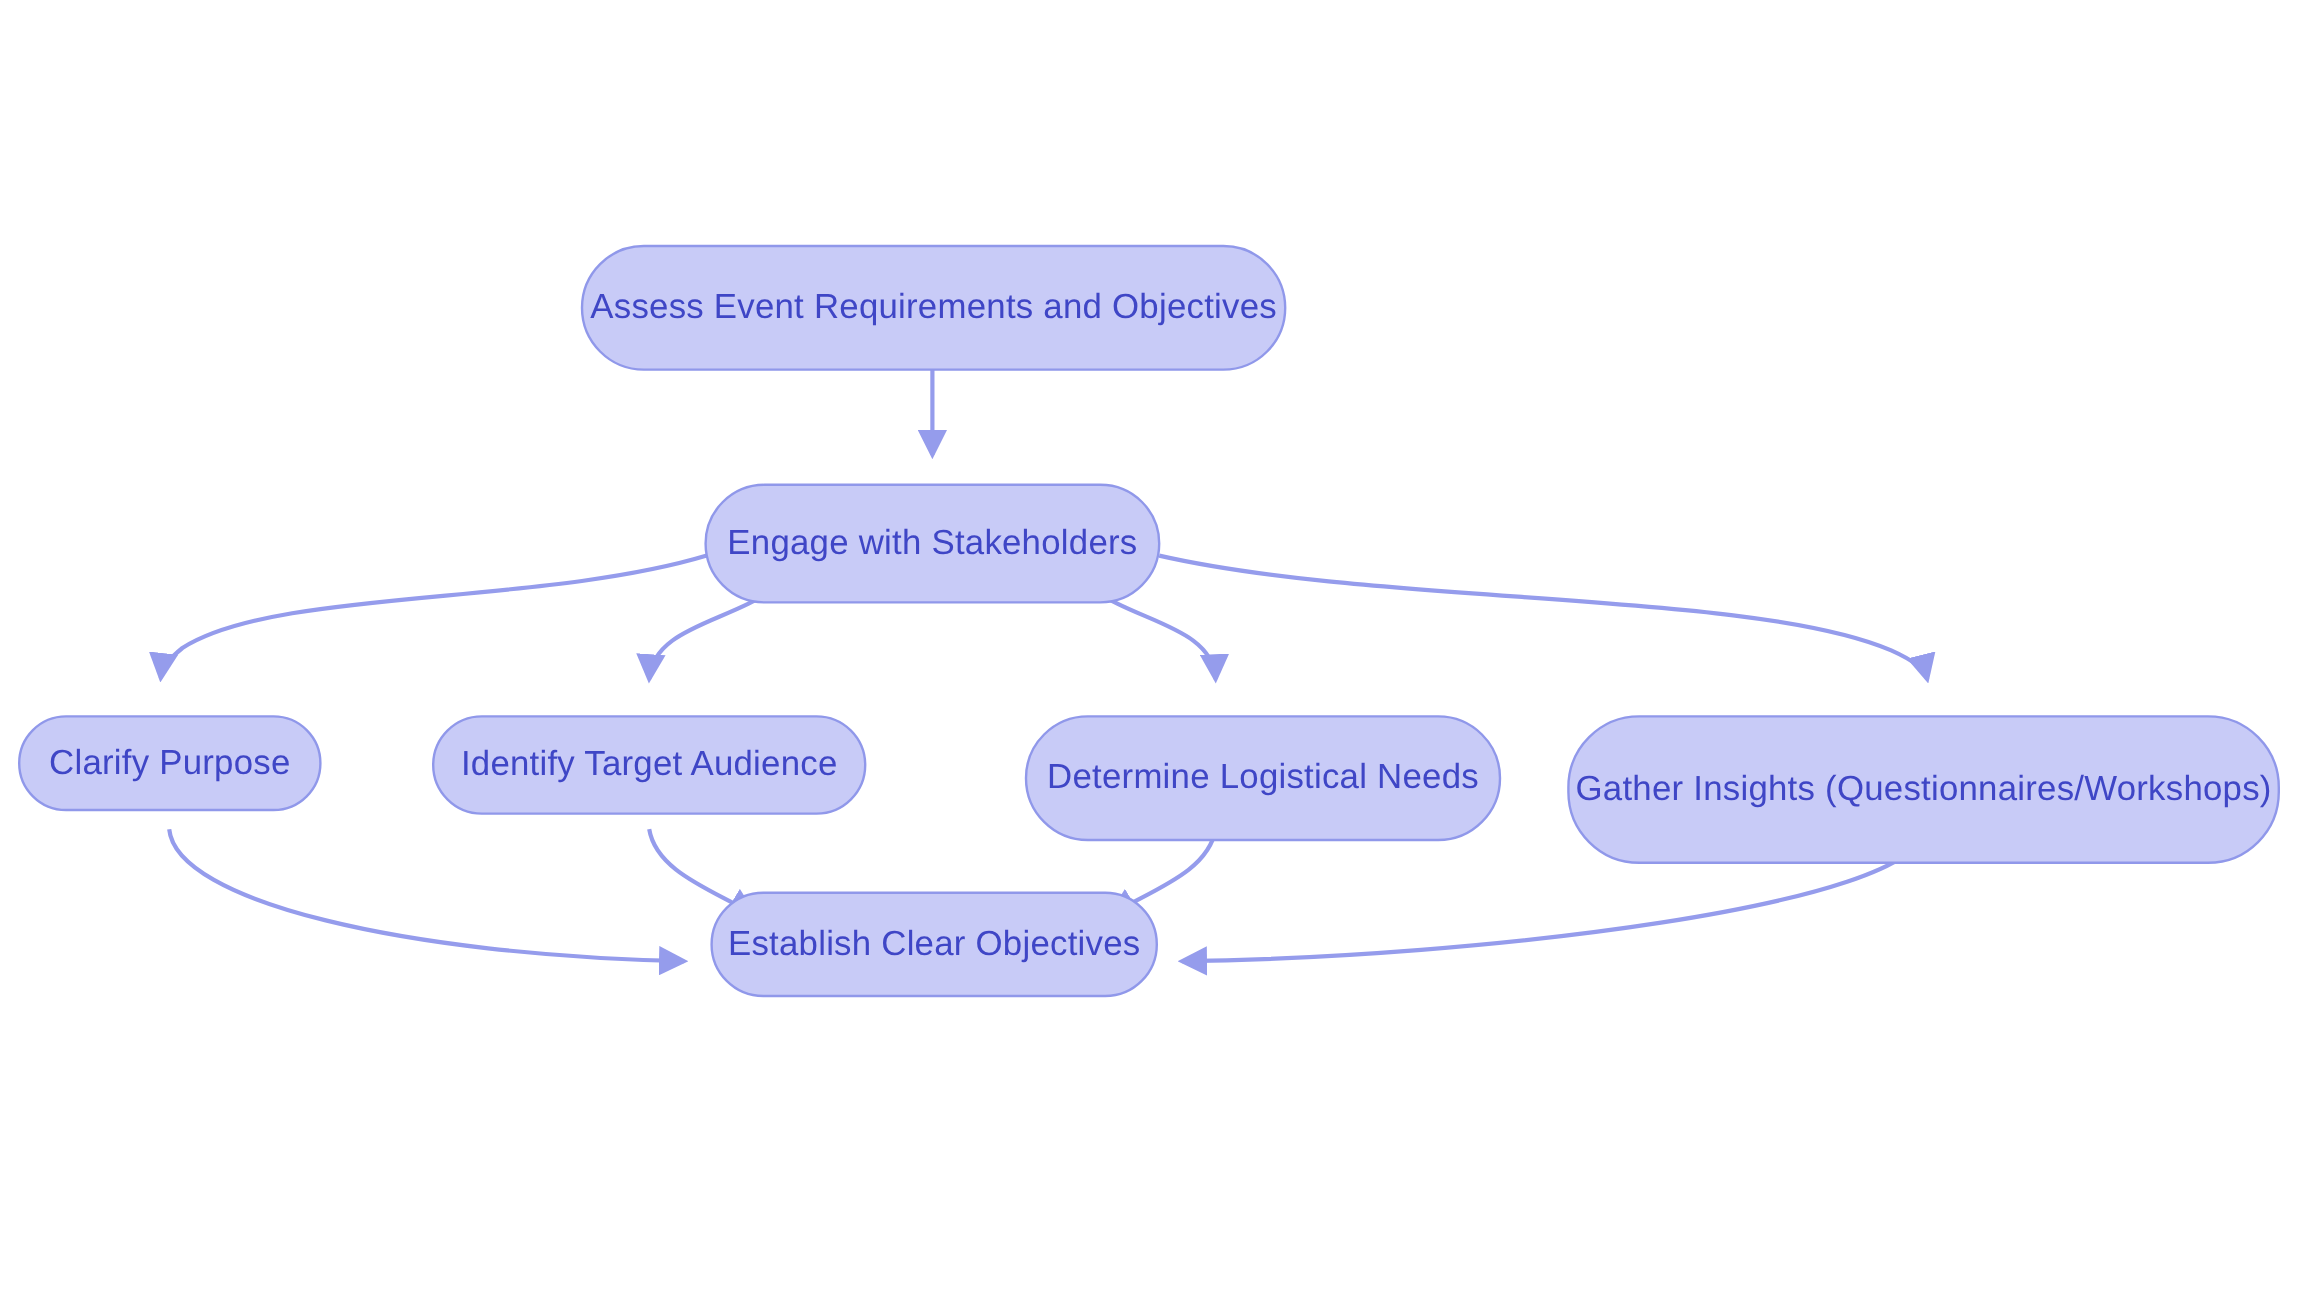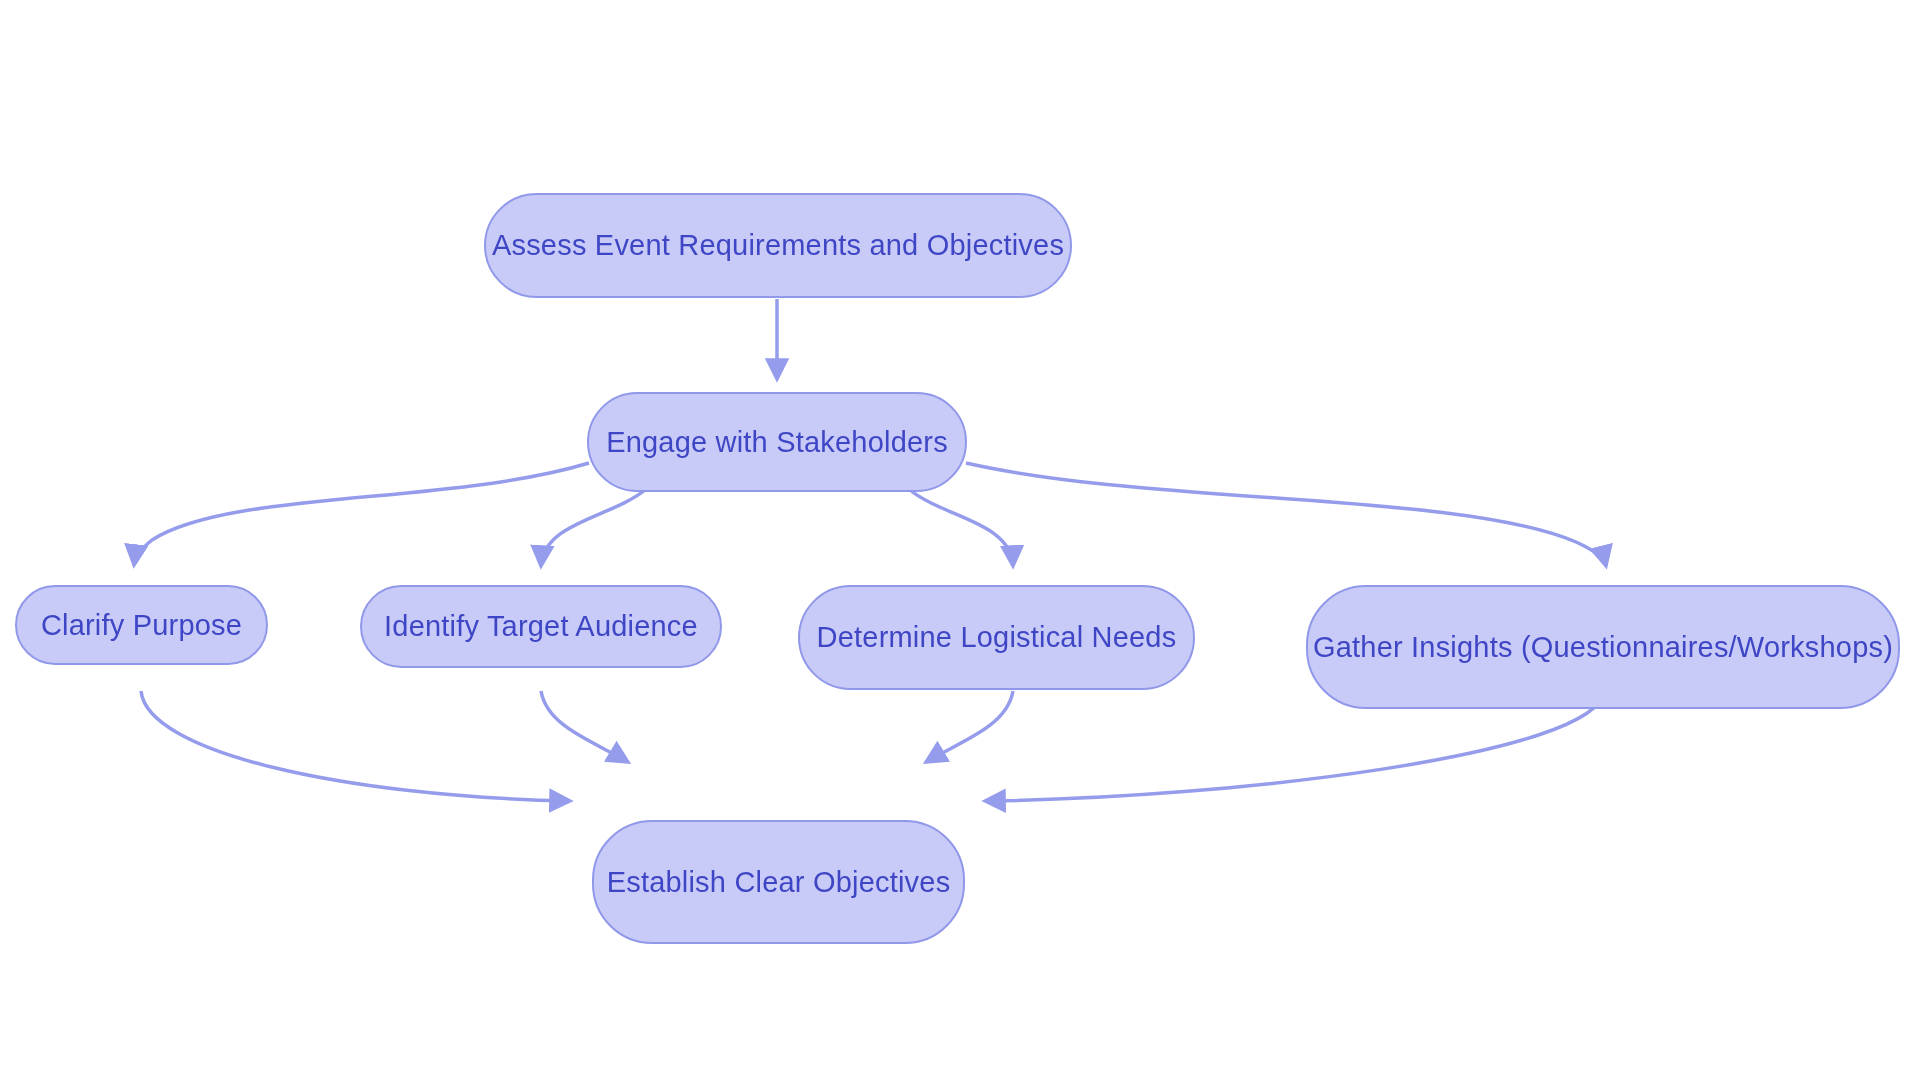--- a/index.html
+++ b/index.html
@@ -34,28 +34,29 @@
     border: 2px solid #9098ea;
     border-radius: 60px;
     color: #3f46c6;
     font-size: 29px;
     display: flex;
     align-items: center;
     justify-content: center;
     text-align: left;
     white-space: nowrap;
     letter-spacing: 0.2px;
+    margin-top: 11px;
   }
   .n-assess    { left: 484px;  top: 193px; width: 588px; height: 105px; }
   .n-engage    { left: 587px;  top: 392px; width: 380px; height: 100px; }
   .n-clarify   { left: 15px;   top: 585px; width: 253px; height: 80px; }
   .n-identify  { left: 360px;  top: 585px; width: 362px; height: 83px; }
-  .n-determine { left: 798px;  top: 585px; width: 397px; height: 105px; }
+  .n-determine { left: 854px;  top: 585px; width: 397px; height: 105px; }
   .n-gather    { left: 1306px; top: 585px; width: 594px; height: 124px; }
-  .n-establish { left: 592px;  top: 820px; width: 373px; height: 124px; }
+  .n-establish { left: 592px;  top: 732px; width: 373px; height: 88px; }
 </style>
 </head>
 <body>
 
 <div class="canvas">
 
   <svg class="edges-layer" width="1920" height="1083" viewBox="0 0 1920 1083" xmlns="http://www.w3.org/2000/svg">
     <defs>
       <marker id="arrow" viewBox="0 0 10 10" refX="8.5" refY="5" markerWidth="7" markerHeight="7" orient="auto-start-reverse">
         <path d="M0,0 L10,5 L0,10 z" fill="#959cec"></path>

